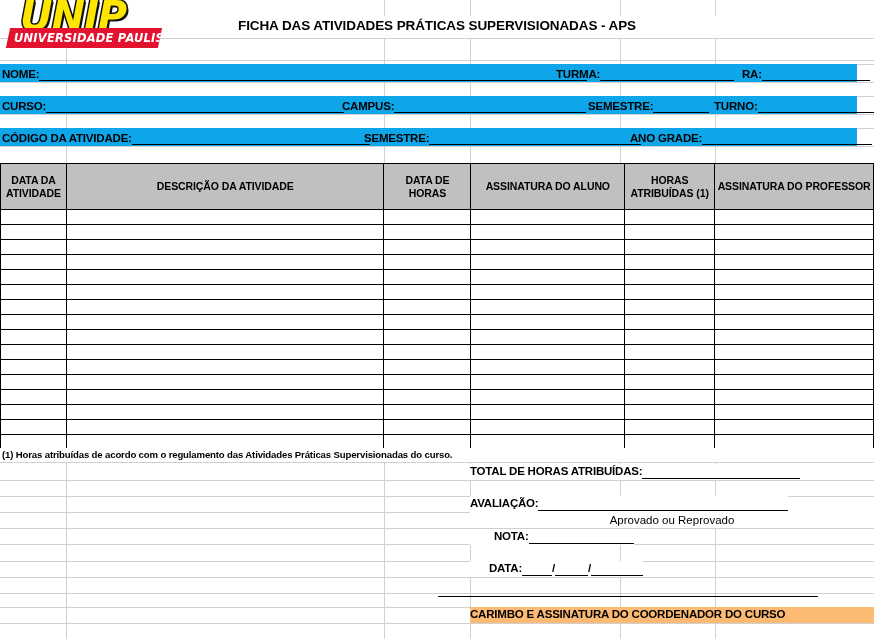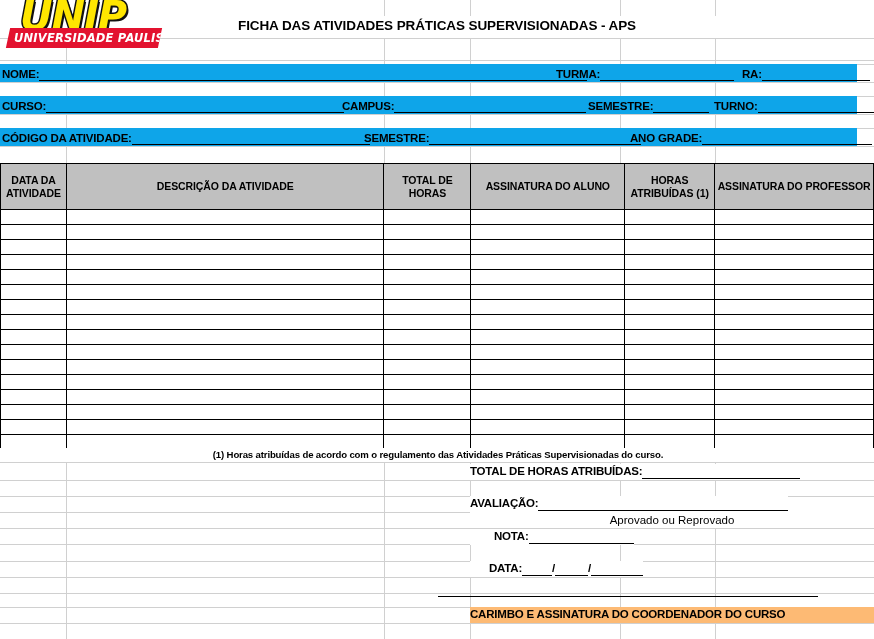--- a/index.html
+++ b/index.html
@@ -152,21 +152,20 @@
     left: 0; top: 448px;
     width: 874px; height: 14px;
     background: #ffffff;
     font-size: 9.6px;
     font-weight: bold;
     letter-spacing: -0.15px;
     line-height: 13px;
     padding-left: 2px;
     z-index: 3;
     white-space: nowrap;
-    text-align: center;
   }
 
   
   .brow {
     position: absolute;
     height: 16px;
     background: #ffffff;
     z-index: 3;
     font-size: 11.5px;
     font-weight: bold;
@@ -300,21 +299,21 @@
     <col style="width:318px">
     <col style="width:87px">
     <col style="width:154px">
     <col style="width:90px">
     <col style="width:159px">
   </colgroup>
   <thead>
     <tr>
       <th><span>DATA DA</span><br><span>ATIVIDADE</span></th>
       <th><span>DESCRIÇÃO DA ATIVIDADE</span></th>
-      <th><span>TOTAL DE</span><br><span>HORAS</span></th>
+      <th><span>DATA DE</span><br><span>HORAS</span></th>
       <th><span>ASSINATURA DO ALUNO</span></th>
       <th><span>HORAS</span><br><span>ATRIBUÍDAS (1)</span></th>
       <th><span>ASSINATURA DO PROFESSOR</span></th>
     </tr>
   </thead>
   <tbody id="tbody">
       <tr>
         <td></td>
         <td></td>
         <td></td>

